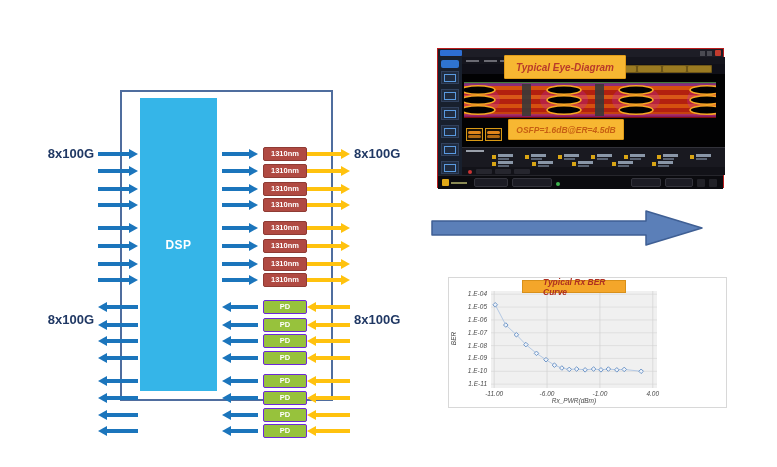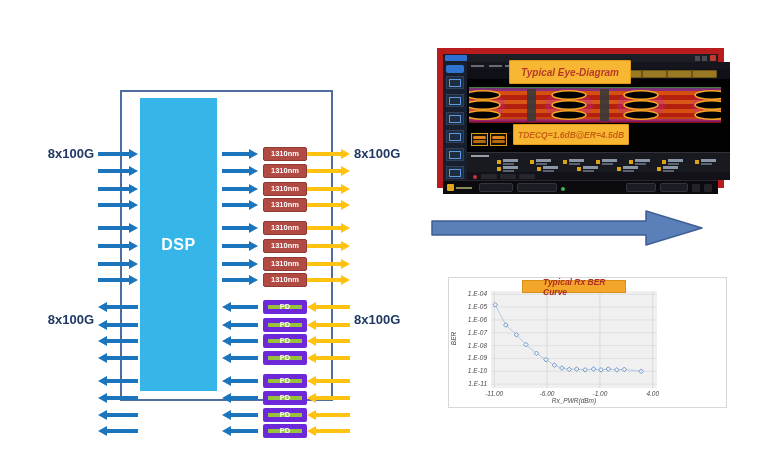--- a/index.html
+++ b/index.html
@@ -7,40 +7,40 @@
        font-family:"Liberation Sans","DejaVu Sans",sans-serif;}
   #slide{position:absolute;inset:0;}
 
   
   .slide-title{position:absolute;left:103px;top:34px;font-size:23px;font-weight:bold;
                color:#1b1b1b;letter-spacing:.5px;}
   .module-box{position:absolute;left:120px;top:90px;width:213px;height:311px;
               border:2px solid #4f6d9e;box-sizing:border-box;background:transparent;}
   .dsp{position:absolute;left:140px;top:98px;width:77px;height:293px;background:#35b5e8;
        display:flex;align-items:center;justify-content:center;color:#fff;font-weight:bold;
-       font-size:16px;letter-spacing:.5px;}
+       font-size:12px;letter-spacing:.5px;}
   .row{position:absolute;left:0;width:420px;height:14px;margin-top:48px;}
   .blk{position:absolute;width:44px;height:14px;border-radius:2px;color:#fff;font-weight:bold;
        font-size:7.5px;display:flex;align-items:center;justify-content:center;line-height:14px;}
   .laser{left:263px;background:#b04a42;border:1px solid #8f3b34;box-sizing:border-box;}
-  .pd{left:263px;background:#97c23c;border:5px solid #6d28d9;box-sizing:border-box;}
+  .pd{left:263px;background:#97c23c;border:1px solid #6d28d9;box-sizing:border-box;}
   .ar{position:absolute;height:4px;top:5px;background:var(--c);}
   .ar.right:after{content:"";position:absolute;right:-9px;top:50%;transform:translateY(-50%);
       border-left:9px solid var(--c);border-top:5px solid transparent;border-bottom:5px solid transparent;}
   .ar.left:before{content:"";position:absolute;left:-9px;top:50%;transform:translateY(-50%);
       border-right:9px solid var(--c);border-top:5px solid transparent;border-bottom:5px solid transparent;}
   .blue{--c:#1b75bc;} .yellow{--c:#ffc20e;}
   .a-in{left:98px;width:31px;}   .a-mid{left:222px;width:27px;}  .a-out{left:307px;width:34px;}
   .a-rout{left:107px;width:31px;} .a-rmid{left:231px;width:27px;} .a-rin{left:316px;width:34px;}
   .port-label{position:absolute;font-size:13px;font-weight:bold;color:#203864;width:64px;}
   .pl-right{text-align:right;}
 
   
   .scope{position:absolute;left:437px;top:48px;width:287px;height:140px;background:#7dd3fc;
-         border:6px solid #b91c1c;box-sizing:border-box;}
+         border:1px solid #b91c1c;box-sizing:border-box;}
   .sc-titlebar{position:absolute;left:0;top:0;width:100%;height:8px;background:#1d1d26;}
   .sc-logo{position:absolute;left:2px;top:1px;width:22px;height:6px;background:#2e6fd4;border-radius:1px;}
   .sc-btn{position:absolute;top:1.5px;width:5px;height:5px;background:#4a4a52;}
   .sc-close{position:absolute;right:2px;top:1px;width:6px;height:6px;background:#c23b2e;border-radius:1px;}
   .sc-menubar{position:absolute;left:24px;top:8px;width:263px;height:7px;background:#15151d;}
   .sc-toolbar{position:absolute;left:24px;top:15px;width:263px;height:10px;background:#101018;}
   .sc-gold{position:absolute;left:150px;top:1px;width:100px;height:8px;background:#6e5617;border-radius:1px;
            display:flex;gap:2px;padding:1px;box-sizing:border-box;}
   .sc-gold i{flex:1;background:#9a7a22;border-radius:1px;}
   .sidebar{position:absolute;left:0;top:8px;width:24px;height:118px;background:#18202e;}
@@ -371,21 +371,21 @@
       <div class="streak" style="left:13px;top:6px;width:16px;background:#8a8a55"></div>
       <div class="bb-panel" style="left:36px;width:34px"></div>
       <div class="bb-panel" style="left:74px;width:40px"></div>
       <div class="dotgreen"></div>
       <div class="bb-panel" style="right:62px;width:30px"></div>
       <div class="bb-panel" style="right:30px;width:28px"></div>
       <div class="bb-chip" style="right:18px"></div>
       <div class="bb-chip" style="right:6px"></div>
     </div>
     <div class="banner eye">Typical Eye-Diagram</div>
-    <div class="banner tdecq">TDECQ=1.6dB@ER=4.5dB</div>
+    <div class="banner tdecq">OSFP=1.6dB@ER=4.5dB</div>
   </div>
 
   <svg class="flow-arrow" viewBox="0 0 275 40">
     <polygon points="2,13 216,13 216,3 272,20 216,37 216,27 2,27" fill="#5b7fb8" stroke="#3f5f94" stroke-width="1.5" stroke-linejoin="round"></polygon>
   </svg>
 
   <div class="chart-card" id="chart-card">
     <div class="chart-banner">Typical Rx BER Curve</div>
     <div class="plot" id="ber-plot"><svg width="166" height="97">
           <line x1="0" x2="166" y1="3.2119205298013243" y2="3.2119205298013243" stroke="#d9d9d9" stroke-width="0.7"></line>

